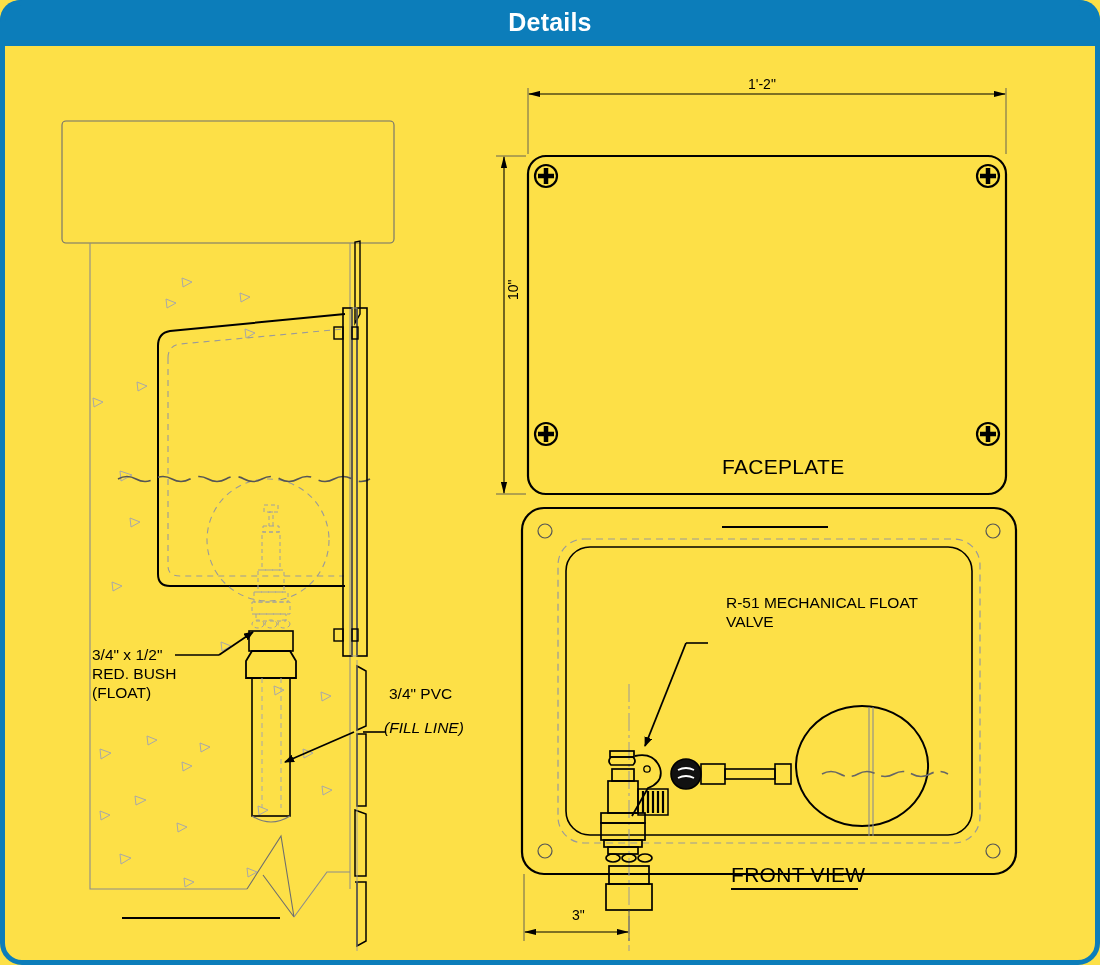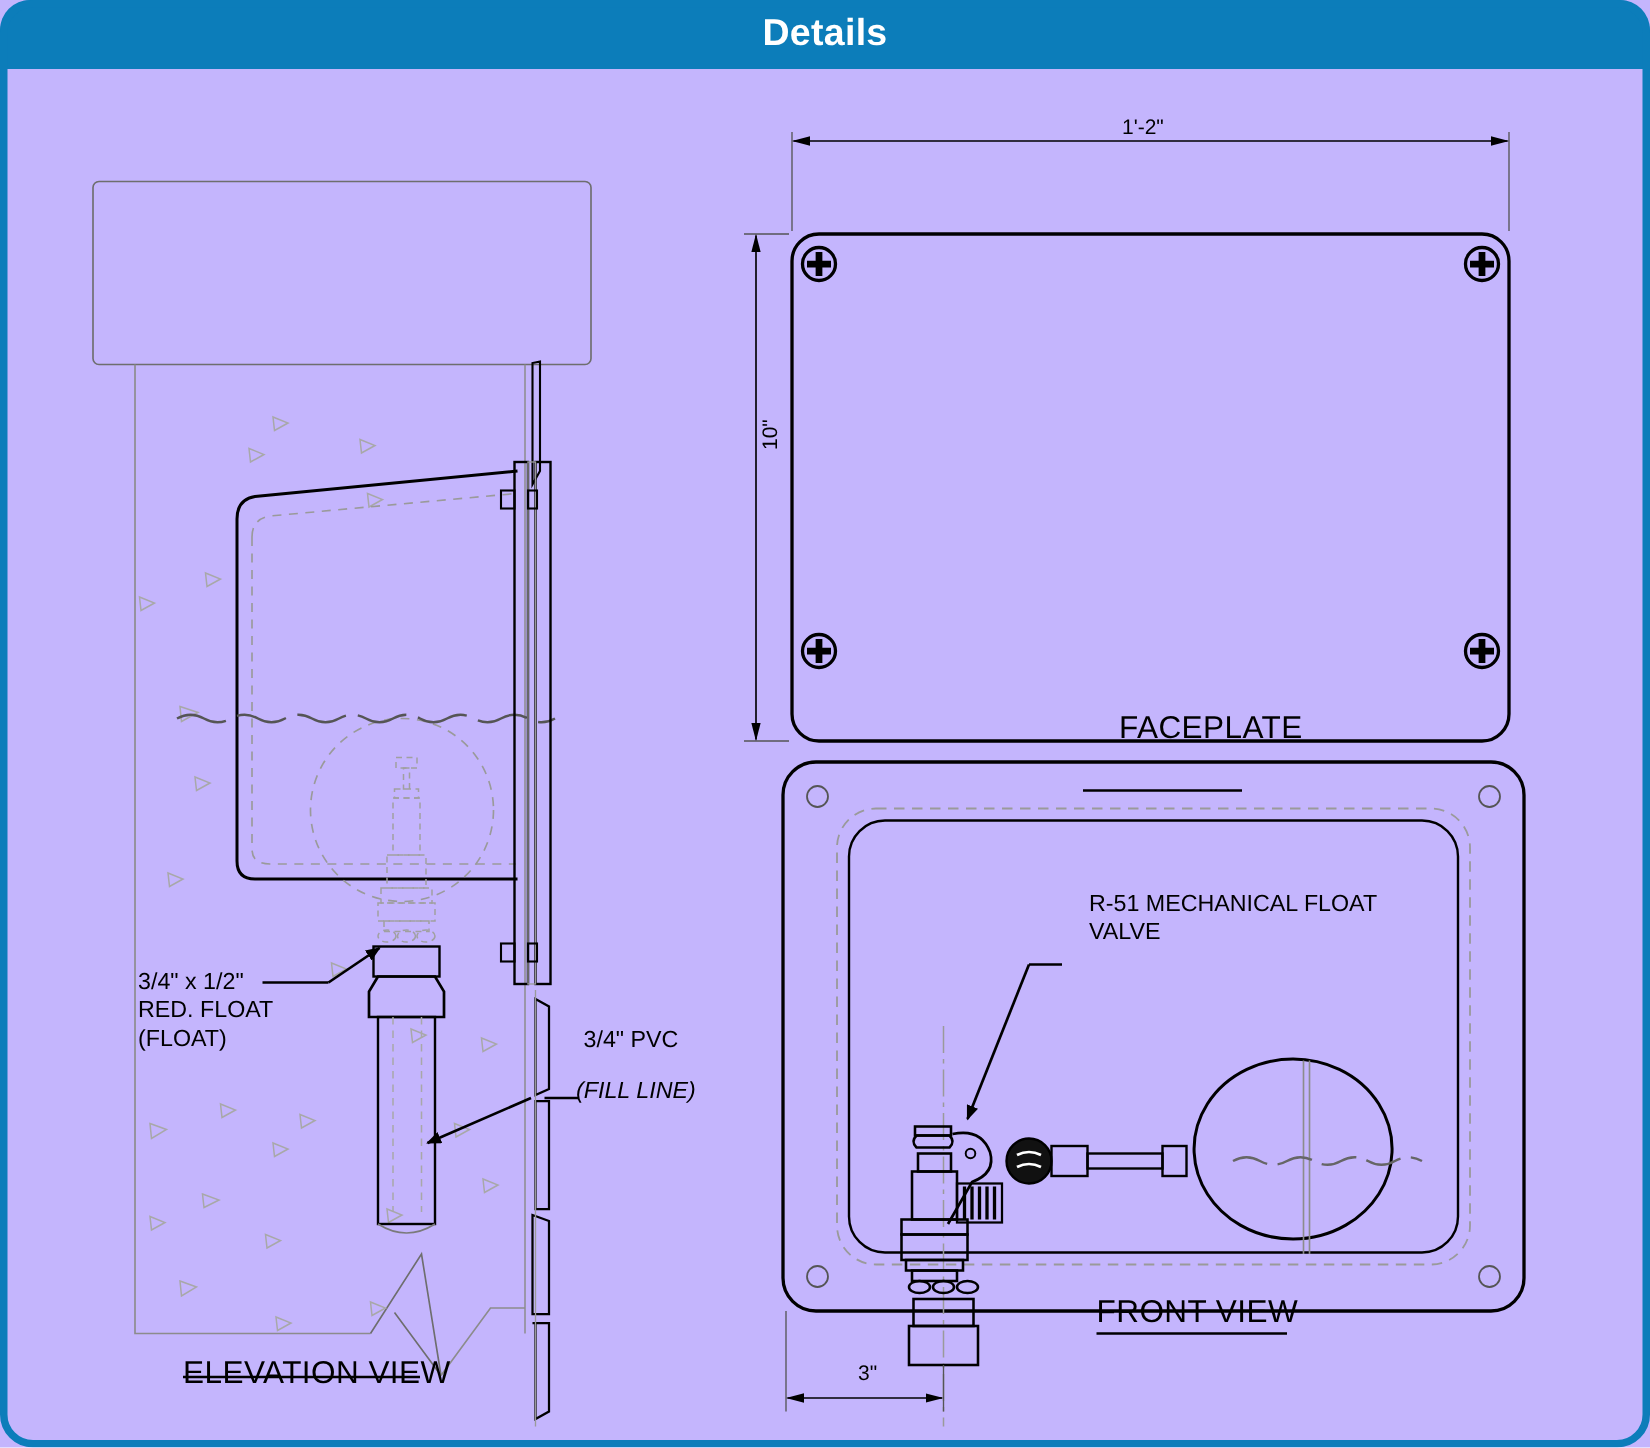--- a/index.html
+++ b/index.html
@@ -8,21 +8,21 @@
     background: #ffffff;
   }
   body {
     font-family: "Liberation Sans", sans-serif;
   }
   #page {
     position: relative;
     width: 1100px;
     height: 965px;
     overflow: hidden;
-    background: #c4b5fd;
+    background: #fde047;
   }
   
   #frame {
     position: absolute;
     left: 0; top: 0;
     width: 1100px;
     height: 965px;
     box-sizing: border-box;
     border: 5px solid #0c7dba;
     border-radius: 22px;
@@ -323,30 +323,29 @@
       <g>
         <line x1="524" y1="828" x2="524" y2="895" stroke="#555" stroke-width="0.9"></line>
         <line x1="629" y1="864" x2="629" y2="895" stroke="#555" stroke-width="0.9"></line>
         <line x1="525" y1="886" x2="628" y2="886" stroke="#000" stroke-width="1.1" marker-start="url(#dimR)" marker-end="url(#dimL)"></line>
       </g>
 
       <line x1="731" y1="843" x2="858" y2="843" stroke="#000" stroke-width="1.8"></line>
     </g>
   </svg>
 
-  <div class="lbl view-title" style="left:122px; top:904px;">ELEVATION VIEW</div>
 
   <div class="lbl note" style="left:92px; top:645px;">3/4" x 1/2"</div>
-  <div class="lbl note" style="left:92px; top:664px;">RED. FLOAT</div>
+  <div class="lbl note" style="left:92px; top:664px;">RED. BUSH</div>
   <div class="lbl note" style="left:92px; top:683px;">(FLOAT)</div>
 
   <div class="lbl note" style="left:389px; top:684px;">3/4" PVC</div>
   <div class="lbl note" style="left:384px; top:718px;font-style:italic;">(FILL LINE)</div>
 
-  <div class="lbl view-title" style="left:722px; top:474px;margin-left:24px;">FACEPLATE</div>
+  <div class="lbl view-title" style="left:722px; top:455px;">FACEPLATE</div>
 
   <div class="lbl dim" style="left:748px; top:76px;">1'-2"</div>
 
   <div class="lbl dim vert" style="left:505px; top:300px;">10"</div>
 
   <div class="lbl view-title" style="left:731px; top:863px;text-align:right;">FRONT VIEW</div>
 
   <div class="lbl note" style="left:726px; top:593px;text-align:center;">R-51 MECHANICAL FLOAT</div>
   <div class="lbl note" style="left:726px; top:612px;">VALVE</div>
 

